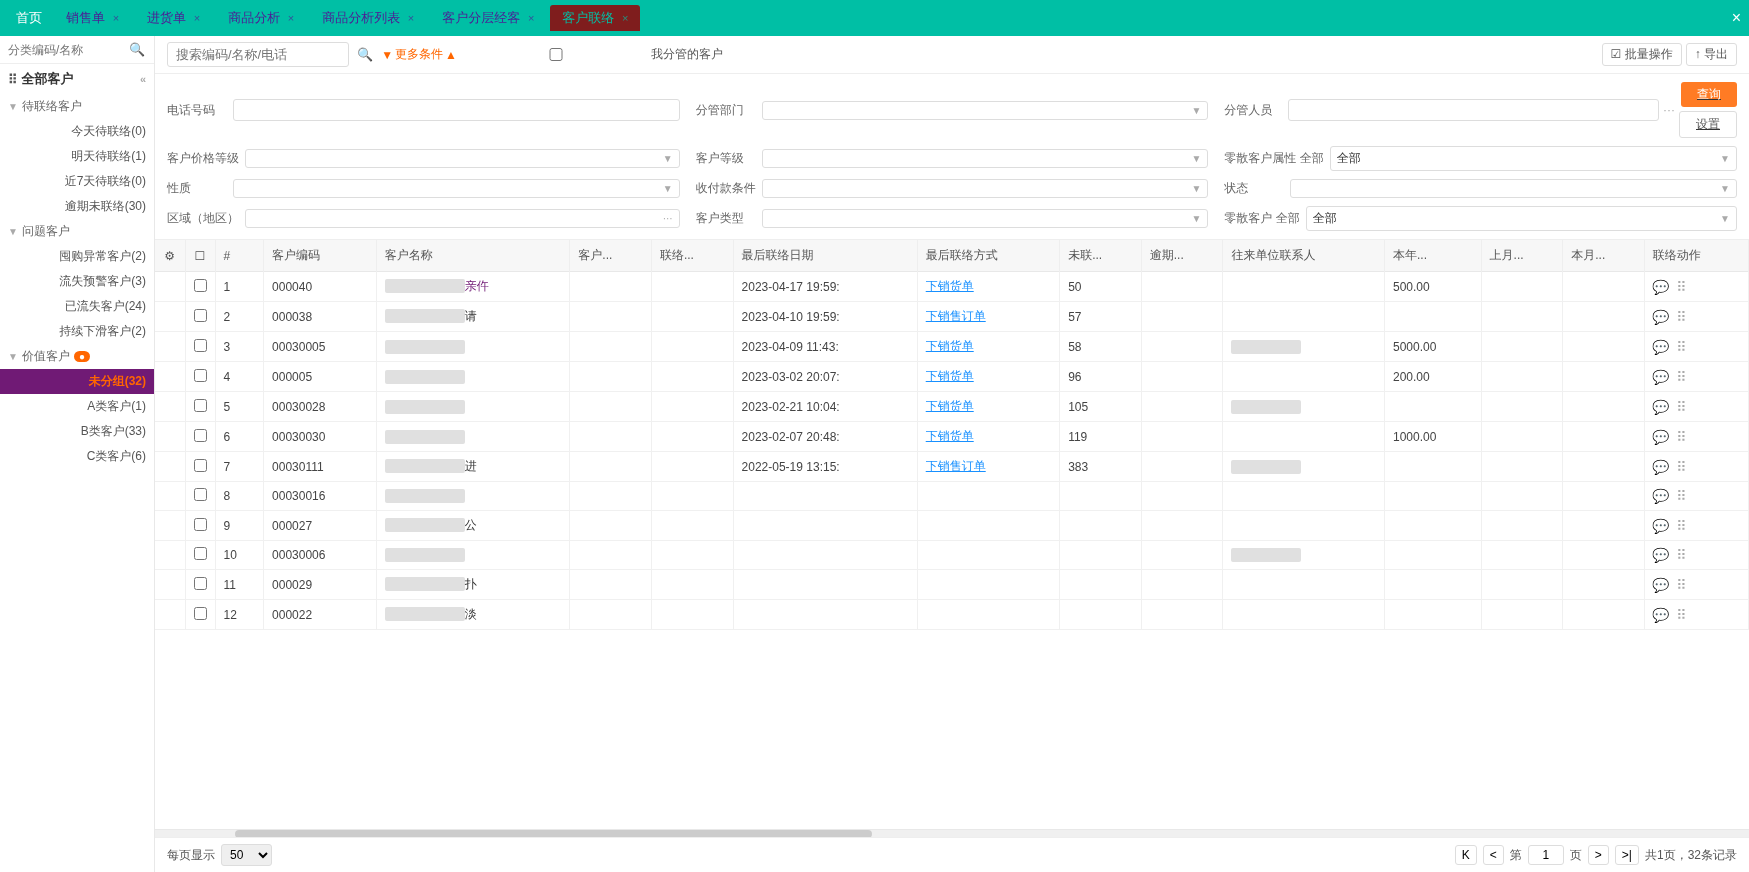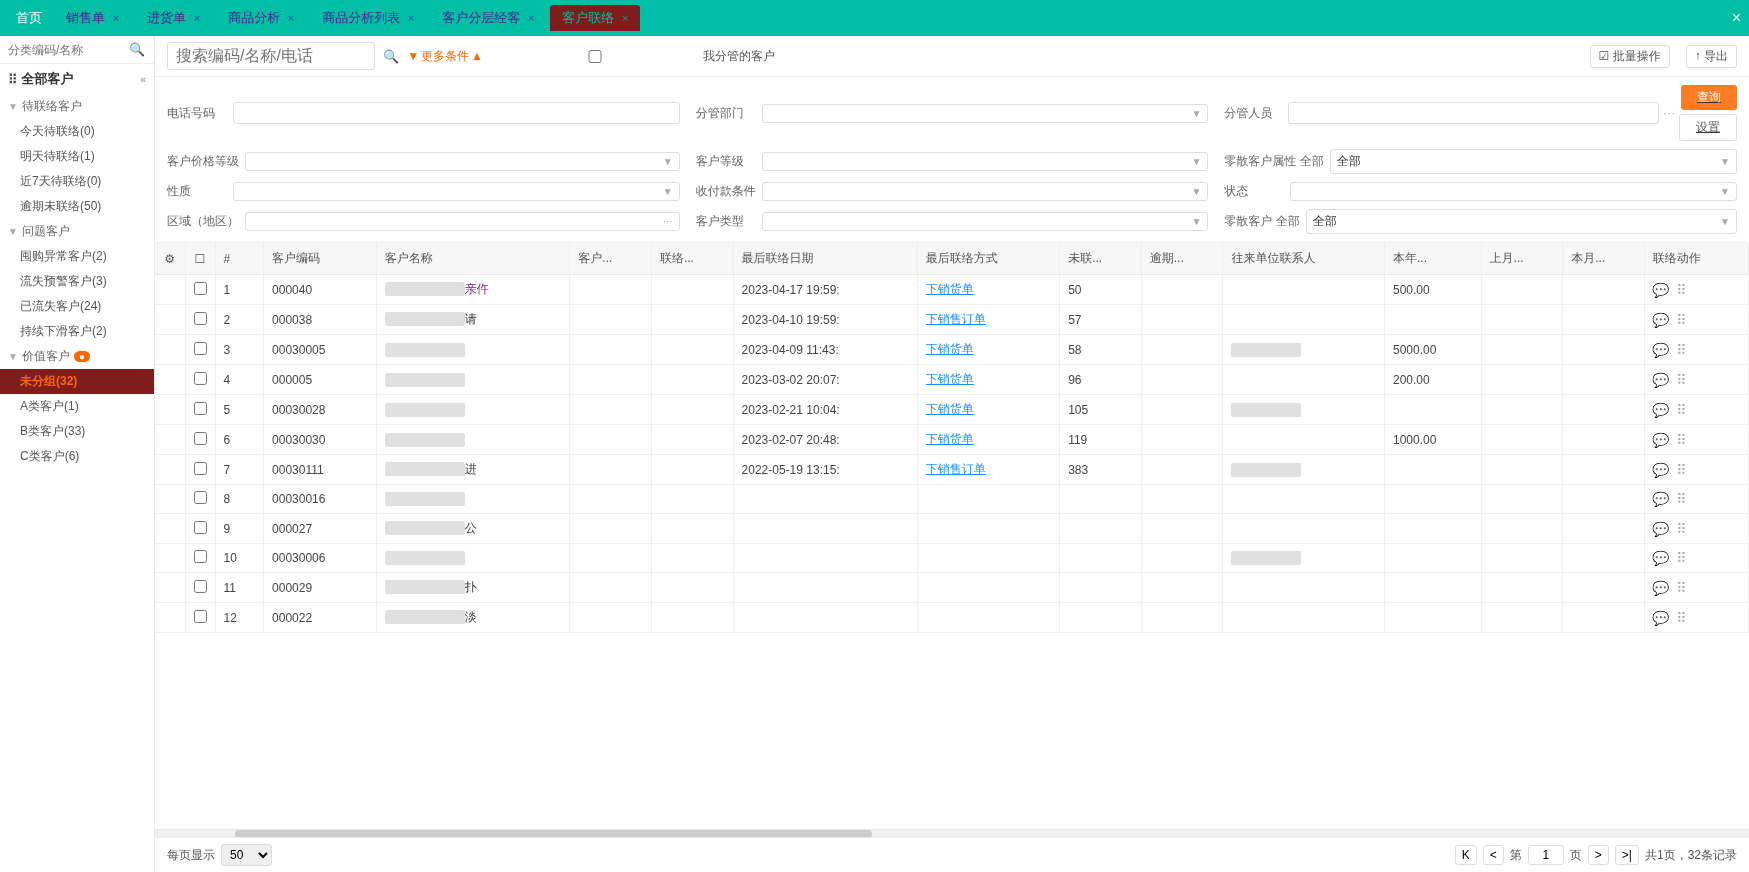--- a/index.html
+++ b/index.html
@@ -110,23 +110,24 @@
       margin-right: 4px;
       font-size: 10px;
       color: #aaa;
     }
 
     .sidebar-item {
       padding: 4px 8px 4px 20px;
       color: #555;
       cursor: pointer;
       font-size: 12px;
+      text-align: right;
     }
     .sidebar-item.active {
-      background: #7f1d1d;
+      background: #701a75;
       color: #f60;
       font-weight: bold;
     }
 
     
     .content-area {
       flex: 1;
       display: flex;
       flex-direction: column;
       overflow: hidden;
@@ -138,22 +139,22 @@
       border-bottom: 1px solid #eee;
       padding: 6px 12px;
       display: flex;
       align-items: center;
       gap: 8px;
     }
     .filter-bar input {
       border: 1px solid #ddd;
       border-radius: 3px;
       padding: 4px 8px;
-      font-size: 16px;
-      width: 208px;
+      font-size: 13px;
+      width: 182px;
       outline: none;
     }
     .filter-search-icon { color: #aaa; font-size: 13px; cursor: pointer; }
     .filter-more {
       color: #ff6600;
       font-size: 12px;
       cursor: pointer;
       display: flex;
       align-items: center;
       gap: 2px;
@@ -162,21 +163,21 @@
       display: flex;
       align-items: center;
       gap: 4px;
       font-size: 12px;
       color: #555;
       cursor: pointer;
     }
     .filter-bar-right {
       margin-left: auto;
       display: flex;
-      gap: 16px;
+      gap: 4px;
     }
     .filter-bar-right .btn-action {
       font-size: 12px;
       color: #555;
       cursor: pointer;
       padding: 2px 8px;
       border: 1px solid #ddd;
       border-radius: 3px;
       background: #fff;
     }
@@ -411,21 +412,21 @@
       <span class="collapse-icon">«</span>
     </div>
 
     <div class="sidebar-group-label">
       <span class="arrow">▼</span>
       <span>待联络客户</span>
     </div>
     <div class="sidebar-item">今天待联络(0)</div>
     <div class="sidebar-item">明天待联络(1)</div>
     <div class="sidebar-item">近7天待联络(0)</div>
-    <div class="sidebar-item">逾期未联络(50)</div>
+    <div class="sidebar-item">逾期未联络(30)</div>
 
     <div class="sidebar-group-label">
       <span class="arrow">▼</span>
       <span>问题客户</span>
     </div>
     <div class="sidebar-item">囤购异常客户(2)</div>
     <div class="sidebar-item">流失预警客户(3)</div>
     <div class="sidebar-item">已流失客户(24)</div>
     <div class="sidebar-item">持续下滑客户(2)</div>
 

